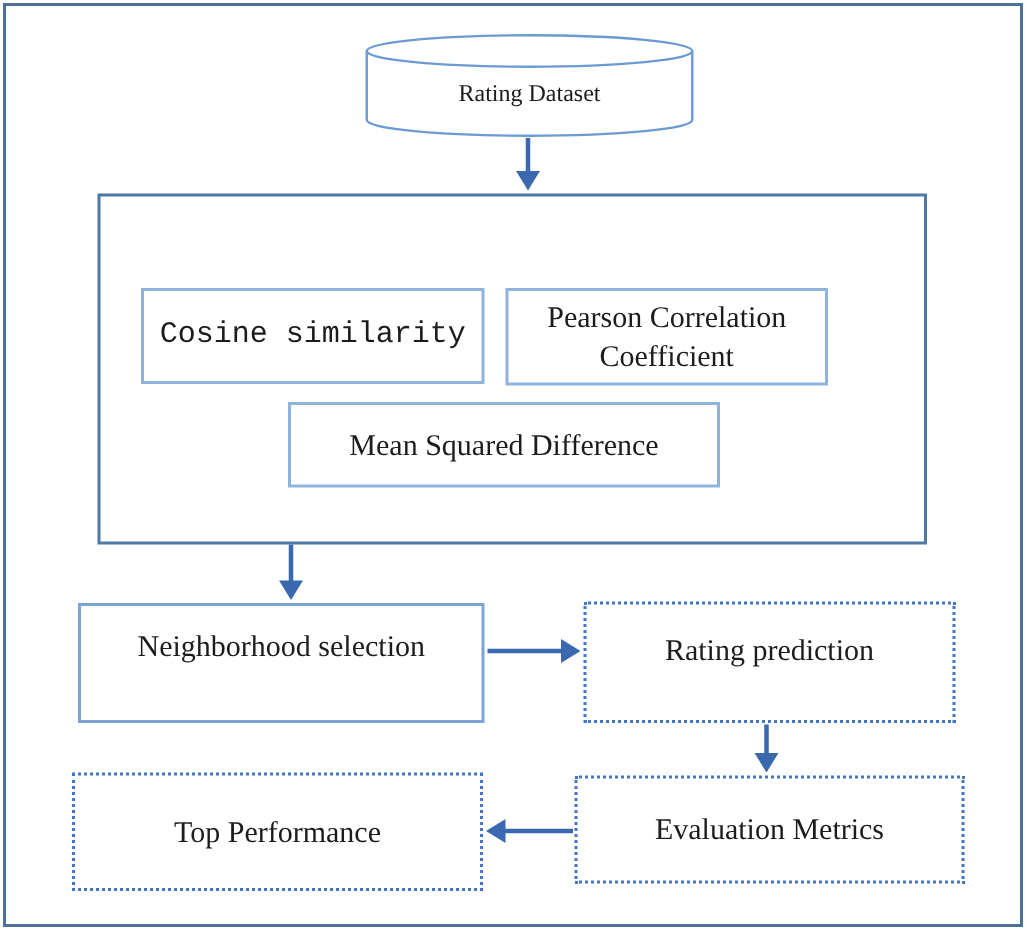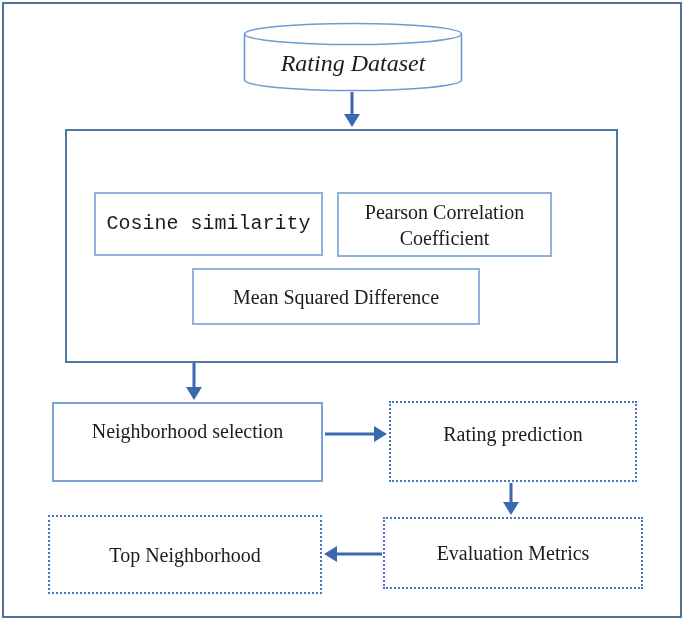--- a/index.html
+++ b/index.html
@@ -55,21 +55,21 @@
   .box-top{left:48px;top:515px;width:274px;height:79px;}
   .cylinder{
     position:absolute;left:243px;top:22px;width:220px;height:70px;
     color:var(--cylinder-border);
   }
   .cylinder svg{position:absolute;left:0;top:0;display:block;}
   .cylinder .cyl-label{
     position:absolute;left:0;top:0;width:100%;height:100%;
     display:flex;align-items:center;justify-content:center;
     padding-top:12px;
-    font-size:24px;color:var(--text);font-style:italic;
+    font-size:16px;color:var(--text);
   }
   
   .arrow{position:absolute;}
   .arrow .shaft{position:absolute;background:var(--arrow);}
   .arrow .head{position:absolute;width:0;height:0;}
   
   .a-v .shaft{left:50%;transform:translateX(-50%);width:3px;top:0;}
   .a-v .head{
     left:50%;transform:translateX(-50%);bottom:0;
     border-left:8px solid transparent;border-right:8px solid transparent;
@@ -159,16 +159,16 @@
   <div class="node dotted box-evaluation">
     <span>Evaluation Metrics</span>
   </div>
 
   <div class="arrow a-left">
     <span class="shaft"></span>
     <span class="head"></span>
   </div>
 
   <div class="node dotted box-top">
-    <span>Top Neighborhood</span>
+    <span>Top Performance</span>
   </div>
 
 </div>
 
 </body></html>

